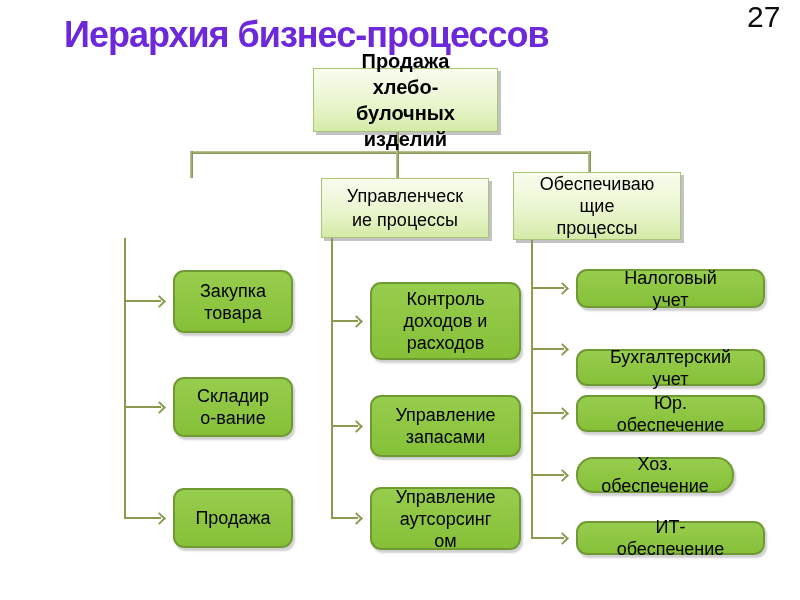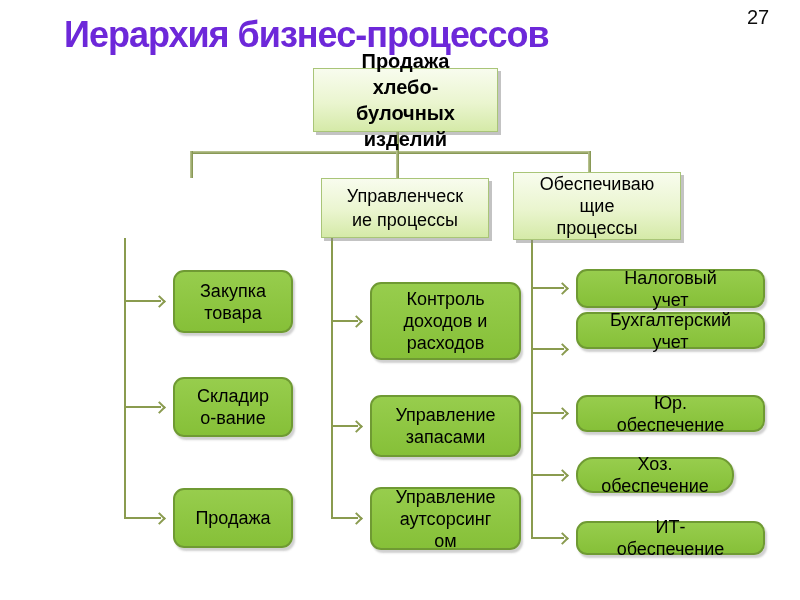--- a/index.html
+++ b/index.html
@@ -4,21 +4,21 @@
 <style>
   html,body { margin:0; padding:0; background:#ffffff; }
   .slide {
     position:relative; width:800px; height:600px; background:#ffffff;
     font-family:"Liberation Sans","DejaVu Sans",sans-serif; color:#000; overflow:hidden;
   }
   .title {
     position:absolute; left:64px; top:12px; font-size:36px; line-height:46px;
     font-weight:bold; letter-spacing:-1px; white-space:nowrap; color:#6d28d9;
   }
-  .page-num { position:absolute; left:747px; top:1px; font-size:20px; line-height:32px; color:#0d0d0d; }
+  .page-num { position:absolute; left:747px; top:1px; font-size:30px; line-height:32px; color:#0d0d0d; }
 
   .box {
     position:absolute; display:flex; align-items:center; justify-content:center;
     text-align:center; white-space:pre-line; box-sizing:border-box;margin-left:8px;
   }
   .gradient-box {
     background:linear-gradient(180deg,#f8fcee 0%,#eaf5cf 55%,#d5eaa8 100%);
     border:1px solid #a9c578;
     box-shadow:3px 3px 0 rgba(135,135,135,0.5);
   }
@@ -126,21 +126,21 @@
   <div class="box leaf" style="left:362px;top:487px;width:151px;height:63px;">
     <span>Управление
 аутсорсинг
 ом</span>
   </div>
 
   <div class="box leaf" style="left:568px;top:269px;width:189px;height:39px;">
     <span>Налоговый
 учет</span>
   </div>
-  <div class="box leaf" style="left:568px;top:312px;width:189px;height:37px;">
+  <div class="box leaf" style="left:568px;top:349px;width:189px;height:37px;">
     <span>Бухгалтерский
 учет</span>
   </div>
   <div class="box leaf" style="left:568px;top:395px;width:189px;height:37px;">
     <span>Юр.
 обеспечение</span>
   </div>
   <div class="box leaf" style="left:568px;top:457px;width:158px;height:36px;border-radius:17px;">
     <span>Хоз.
 обеспечение</span>

